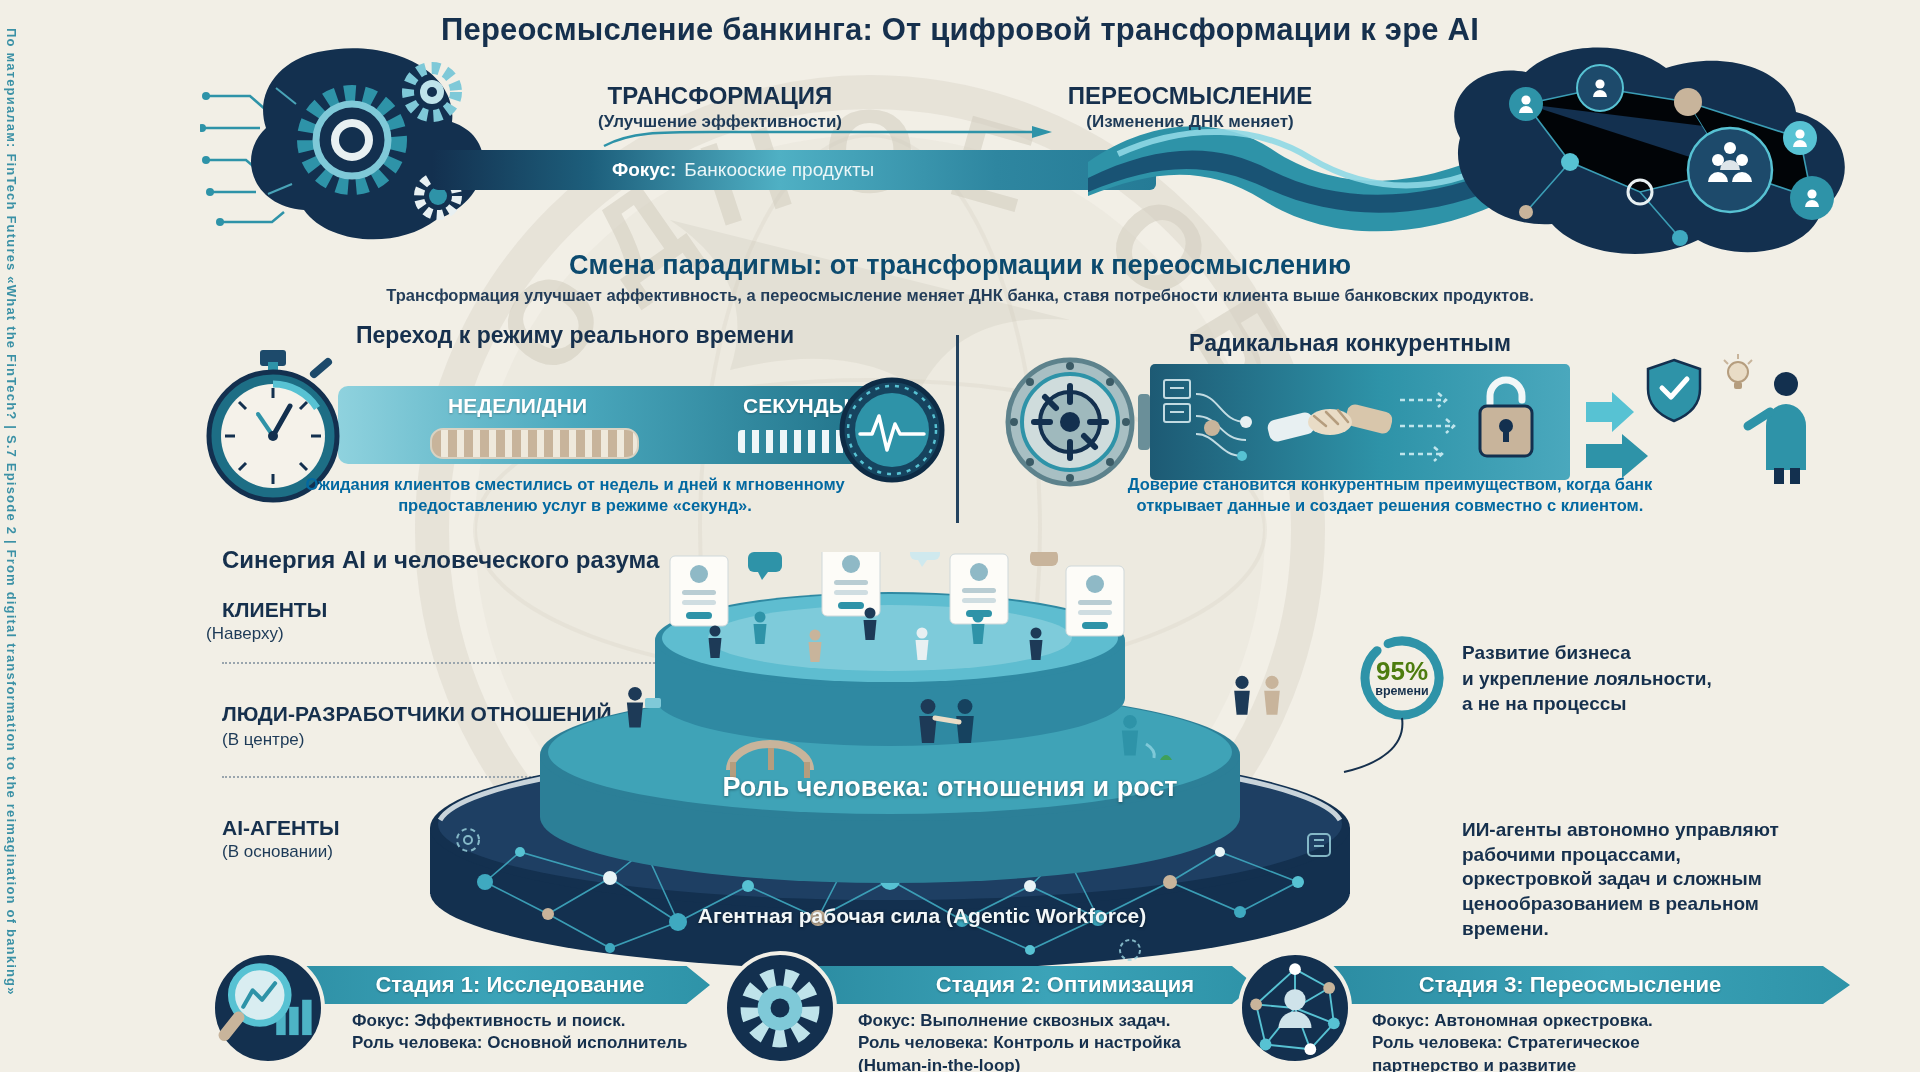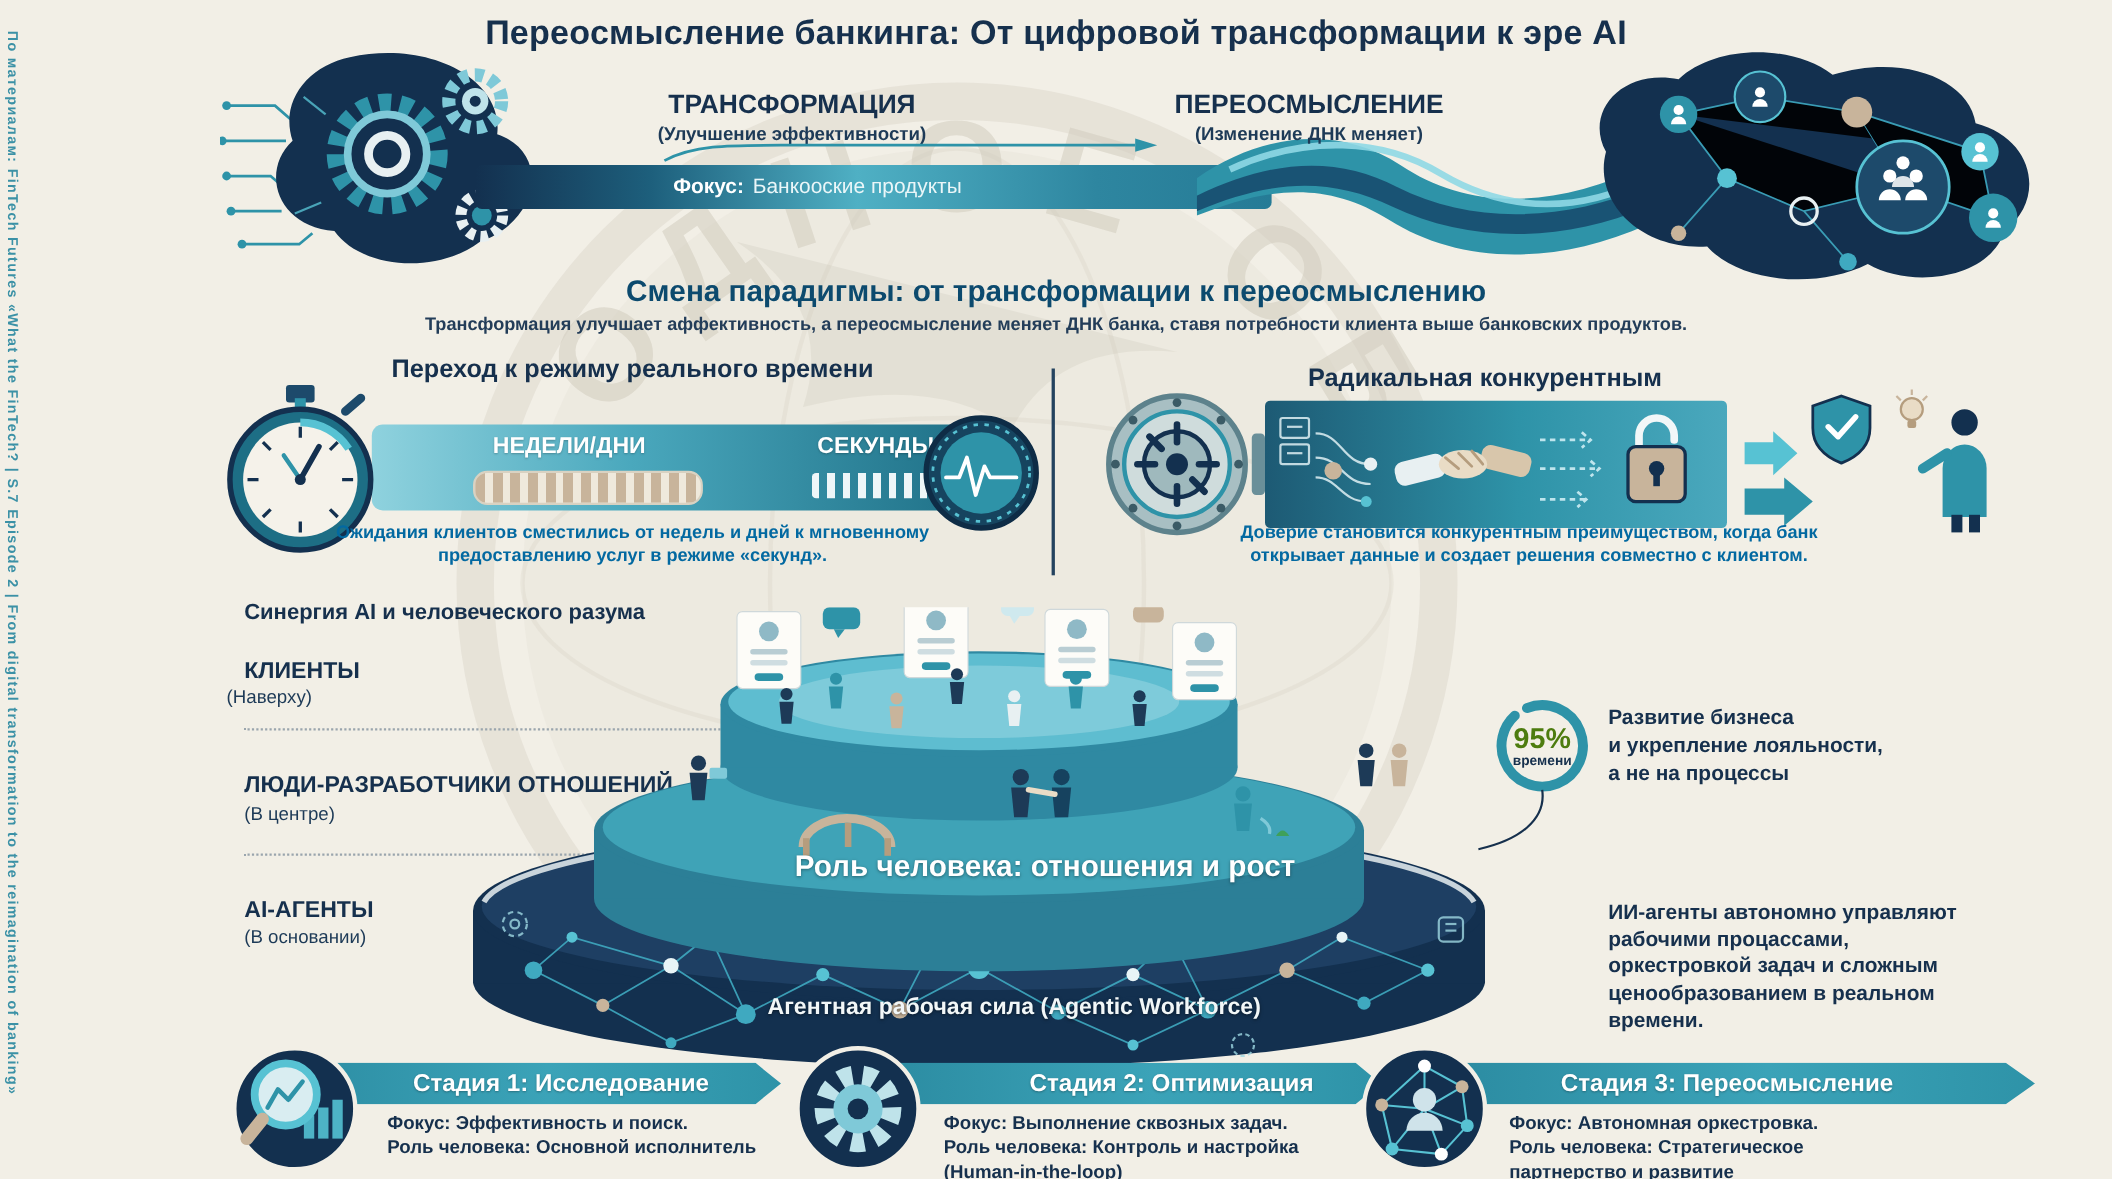--- a/index.html
+++ b/index.html
@@ -23,21 +23,21 @@
   .caption{font-size:16.5px;font-weight:700;color:#0369a1;text-align:center;line-height:1.3;}
   .divider{left:956px;top:335px;height:188px;width:0;border-left:3px solid #24435f;}
   .rt-band{left:338px;top:386px;width:560px;height:78px;border-radius:10px;
     background:linear-gradient(90deg,#8fd2de 0%,#4aa8bd 42%,#1d6e85 100%);}
   .rt-lbl{position:absolute;top:8px;color:#fff;font-weight:800;font-size:21px;text-shadow:0 1px 2px rgba(0,0,0,.25);}
   .pills{position:absolute;border-radius:13px;}
   .pills.l{left:92px;top:42px;width:205px;height:27px;background:#efe9dc;border:2px solid #d9d2c2;
     background-image:repeating-linear-gradient(90deg,#c8b49b 0 9px,#efe9dc 9px 16px);}
   .pills.r{left:400px;top:44px;width:150px;height:23px;
     background-image:repeating-linear-gradient(90deg,#eef6f8 0 7px,rgba(255,255,255,0) 7px 14px);border-radius:4px;}
-  .syn-title{left:222px;top:546px;font-size:20px;font-weight:800;color:#16304d;}
+  .syn-title{left:222px;top:546px;font-size:24px;font-weight:800;color:#16304d;}
   .layer-l{font-size:21px;font-weight:800;color:#16304d;}
   .layer-s{font-size:17px;font-weight:500;color:#1d3a57;}
   .dash{width:560px;border-top:2px dotted #9aa5ad;}
   .band-text{left:600px;top:772px;width:700px;text-align:center;color:#fff;font-size:27px;font-weight:800;text-shadow:0 1px 3px rgba(0,0,0,.4);}
   .base-text{left:572px;top:904px;width:700px;text-align:center;color:#f2f7f8;font-size:21px;font-weight:700;text-shadow:0 1px 3px rgba(0,0,0,.5);}
   .donut{left:1358px;top:634px;width:88px;height:88px;border-radius:50%;background:#f2efe6;display:flex;flex-direction:column;align-items:center;justify-content:center;}
   .donut svg{position:absolute;inset:0;}
   .donut-val{font-size:26px;font-weight:800;color:#4d7c0f;line-height:1;z-index:2;}
   .donut-unit{font-size:12.5px;font-weight:700;color:#16304d;z-index:2;}
   .stat-text{left:1462px;top:640px;width:340px;font-size:19px;font-weight:800;color:#16304d;line-height:1.35;}

